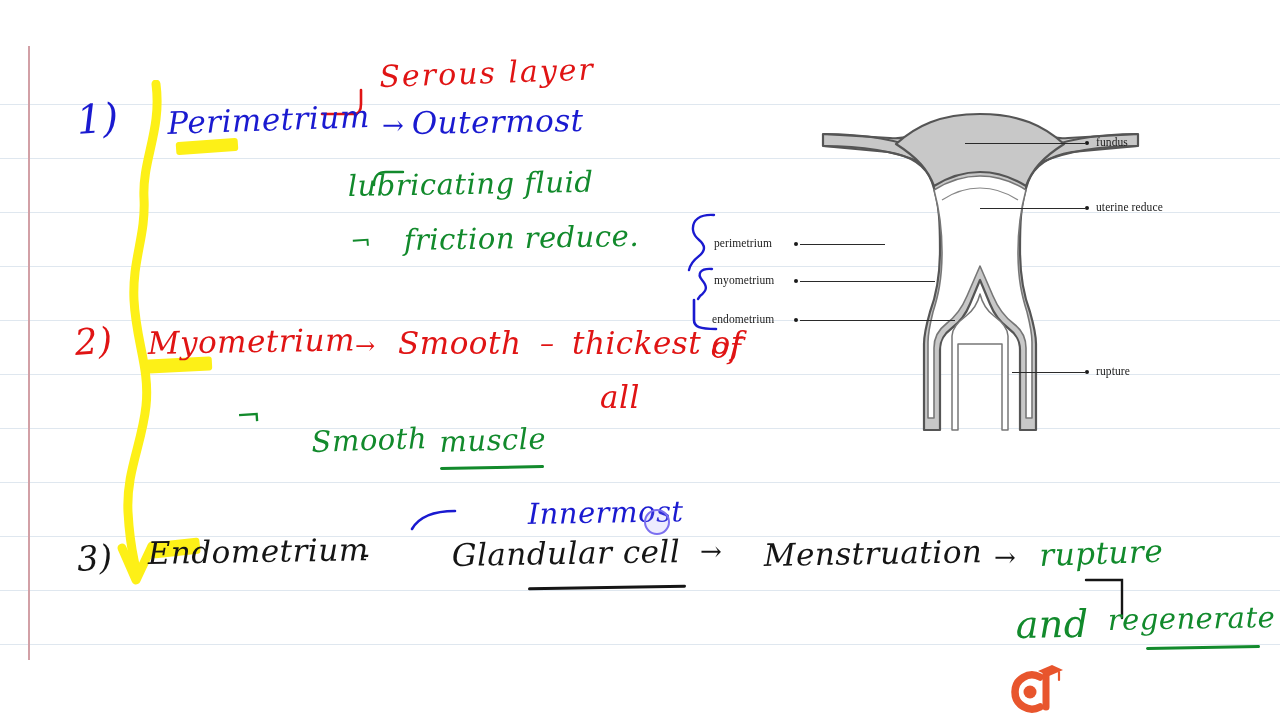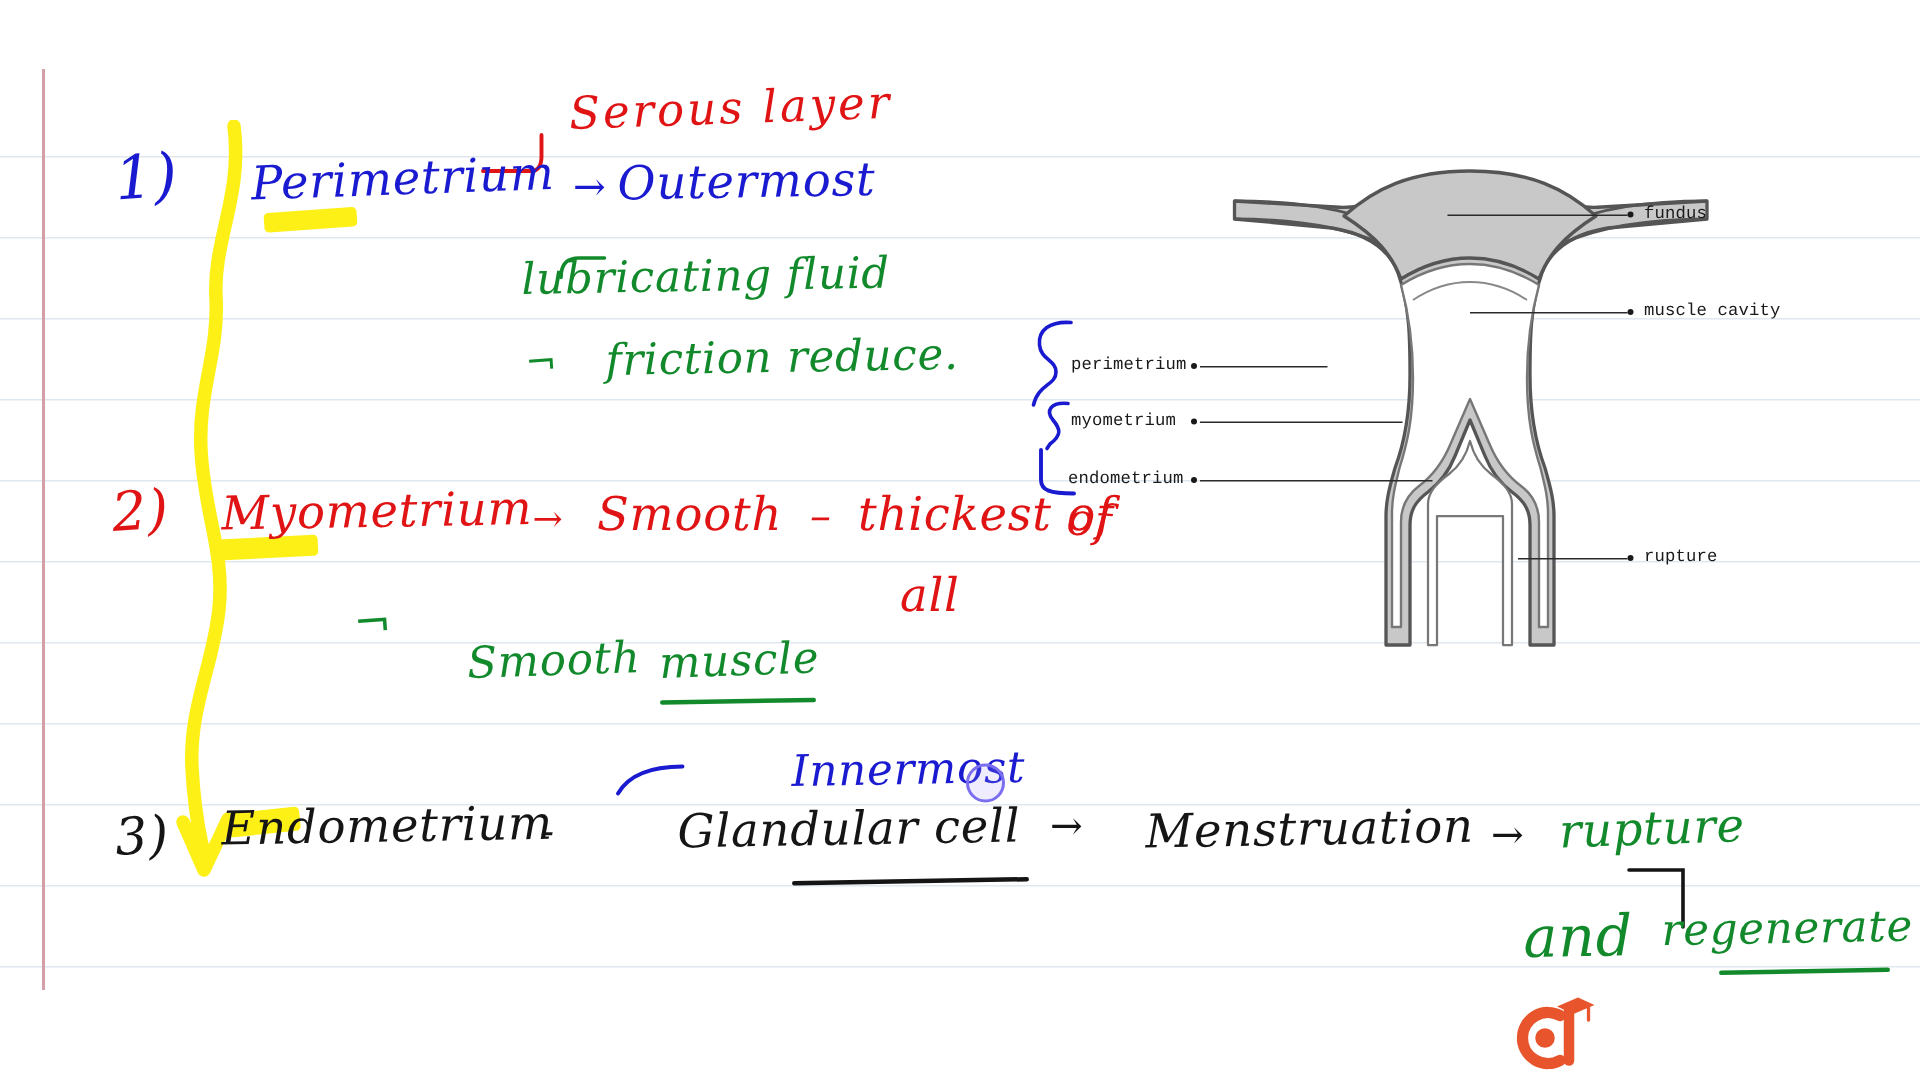--- a/index.html
+++ b/index.html
@@ -37,21 +37,21 @@
   .ul{position:absolute;height:2.5px;border-radius:2px;}
   .ul.green-ul{background:#128a2c;}
   .ul.black-ul{background:#151515;}
 
   
   .stroke{position:absolute;pointer-events:none;}
 
   
   #diagram{position:absolute;left:690px;top:100px;width:560px;height:350px;}
   .dlabel{
-    position:absolute;font-family:Liberation Mono, monospace;
+    position:absolute;font-family:Liberation Serif, serif;
     font-size:11.5px;color:#1a1a1a;white-space:nowrap;letter-spacing:.1px;
   }
   .leader{position:absolute;height:1px;background:#2a2a2a;}
   .leaderdot{position:absolute;width:4px;height:4px;border-radius:50%;background:#1a1a1a;}
 
   
   #logo{position:absolute;left:1008px;top:663px;width:262px;height:52px;}
   #logo .wordmark{
     position:absolute;left:58px;top:-2px;
     font-family:"DejaVu Sans", sans-serif;
@@ -208,21 +208,21 @@
     <div class="leaderdot" style="left:104px;top:218px"></div>
     <div class="leader" style="left:110px;top:220px;width:155px"></div>
 
     
     <div class="leader" style="left:275px;top:43px;width:120px"></div>
     <div class="leaderdot" style="left:395px;top:41px"></div>
     <div class="dlabel" style="left:406px;top:36px">fundus</div>
 
     <div class="leader" style="left:290px;top:108px;width:105px"></div>
     <div class="leaderdot" style="left:395px;top:106px"></div>
-    <div class="dlabel" style="left:406px;top:101px">muscle cavity</div>
+    <div class="dlabel" style="left:406px;top:101px">uterine reduce</div>
 
     <div class="leader" style="left:322px;top:272px;width:73px"></div>
     <div class="leaderdot" style="left:395px;top:270px"></div>
     <div class="dlabel" style="left:406px;top:265px">rupture</div>
 
     
     <svg class="stroke" style="left:-6px;top:112px" width="34" height="62" viewBox="0 0 34 62">
       <path d="M30,3 C16,2 8,8 9,18 C10,28 20,28 20,36 C20,45 8,44 5,58" stroke="#1a1ad0" stroke-width="2.4" fill="none" stroke-linecap="round"></path>
     </svg>
     <svg class="stroke" style="left:2px;top:166px" width="26" height="36" viewBox="0 0 26 36">

